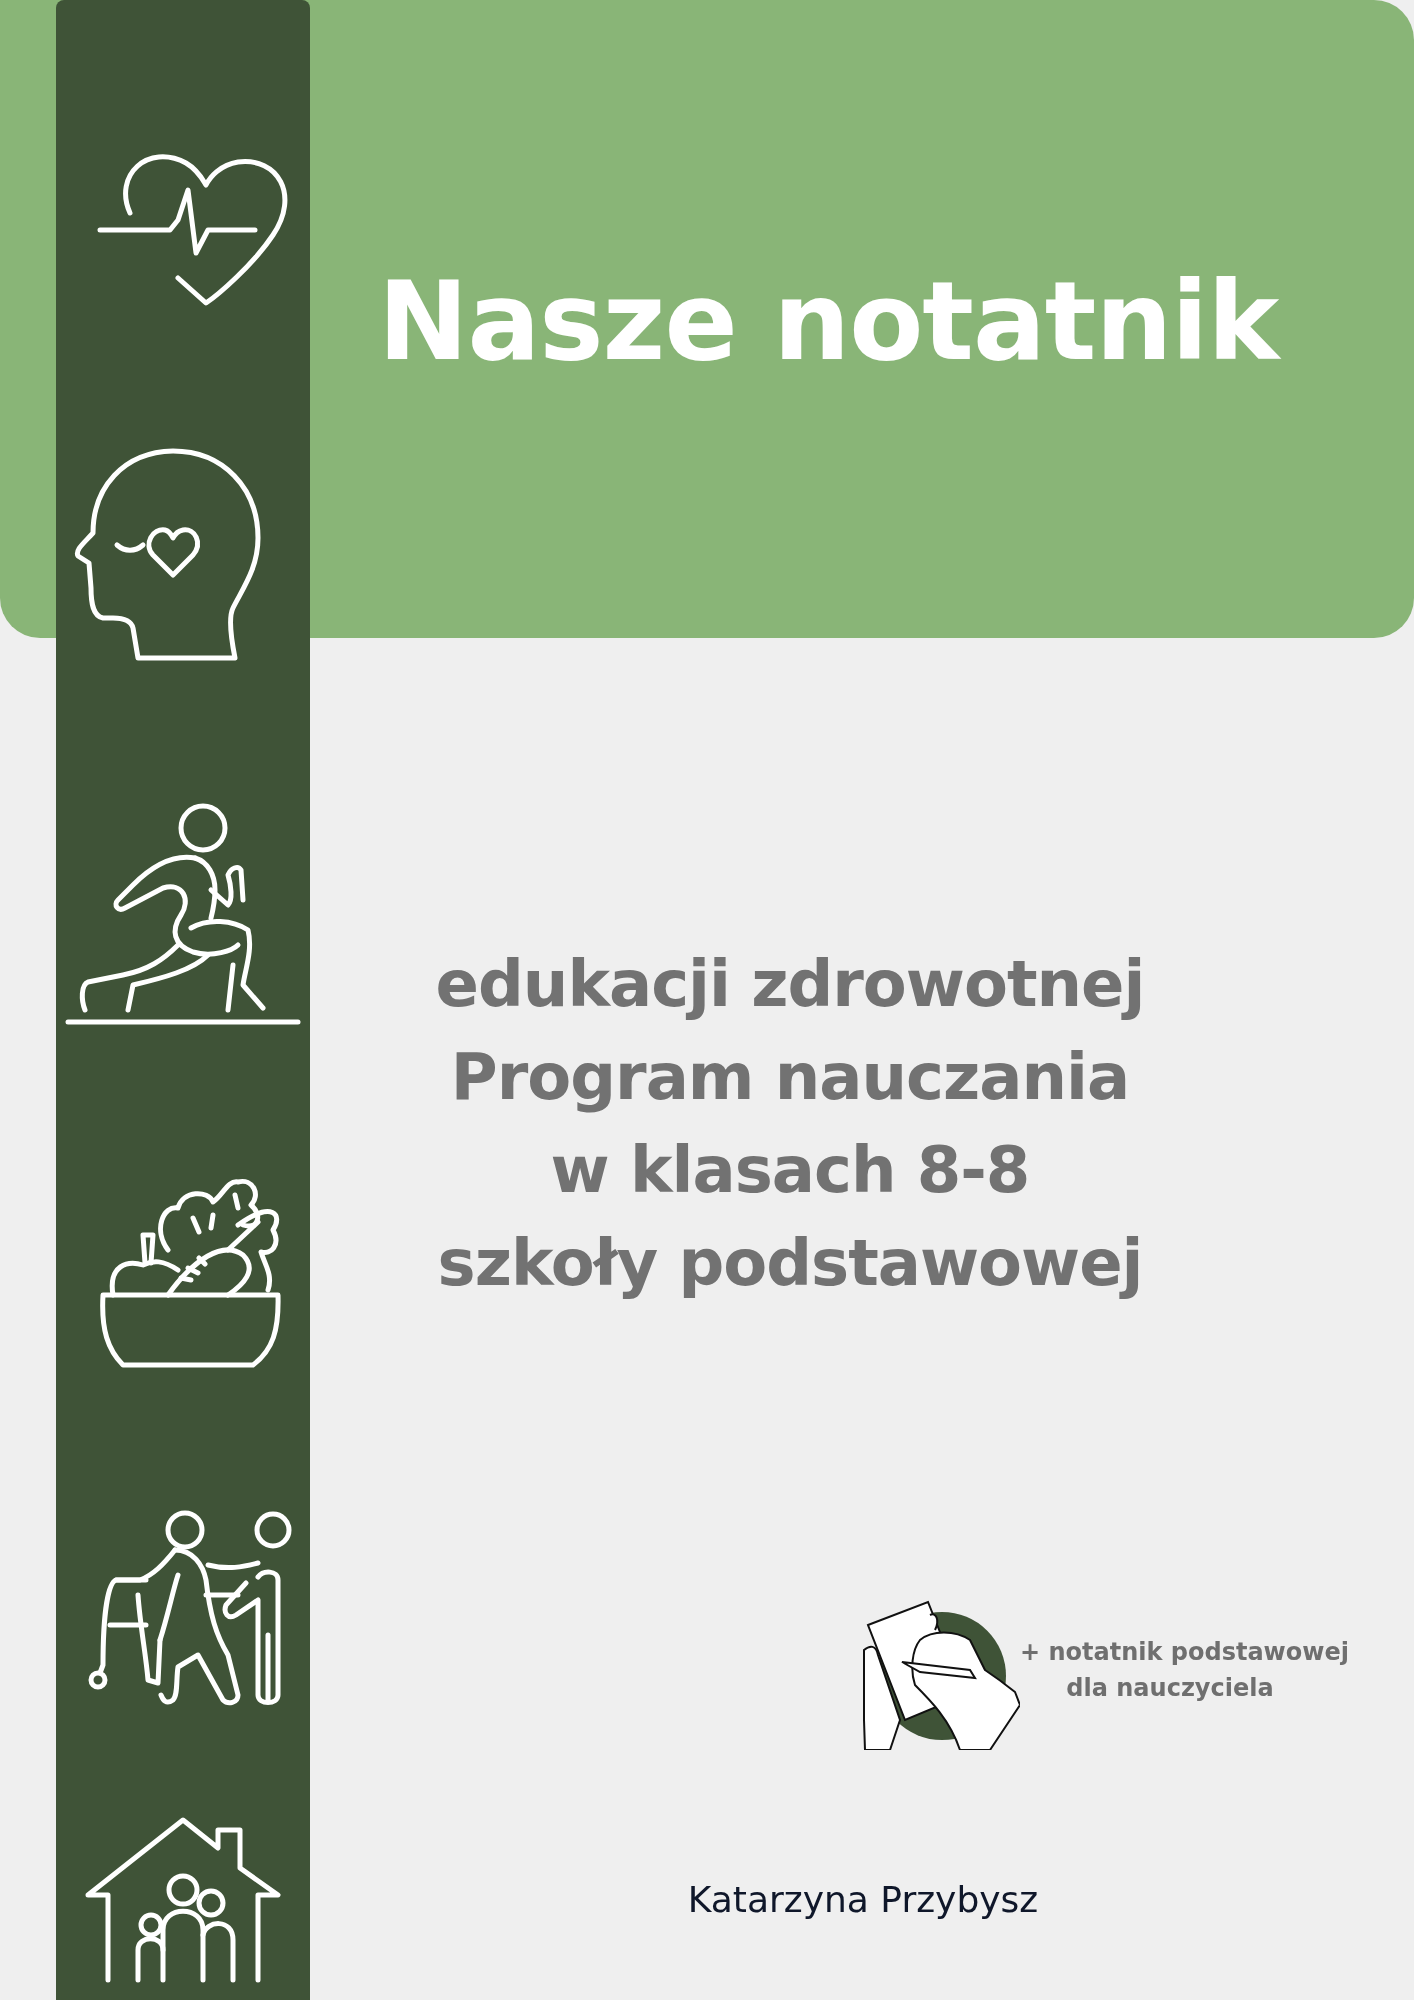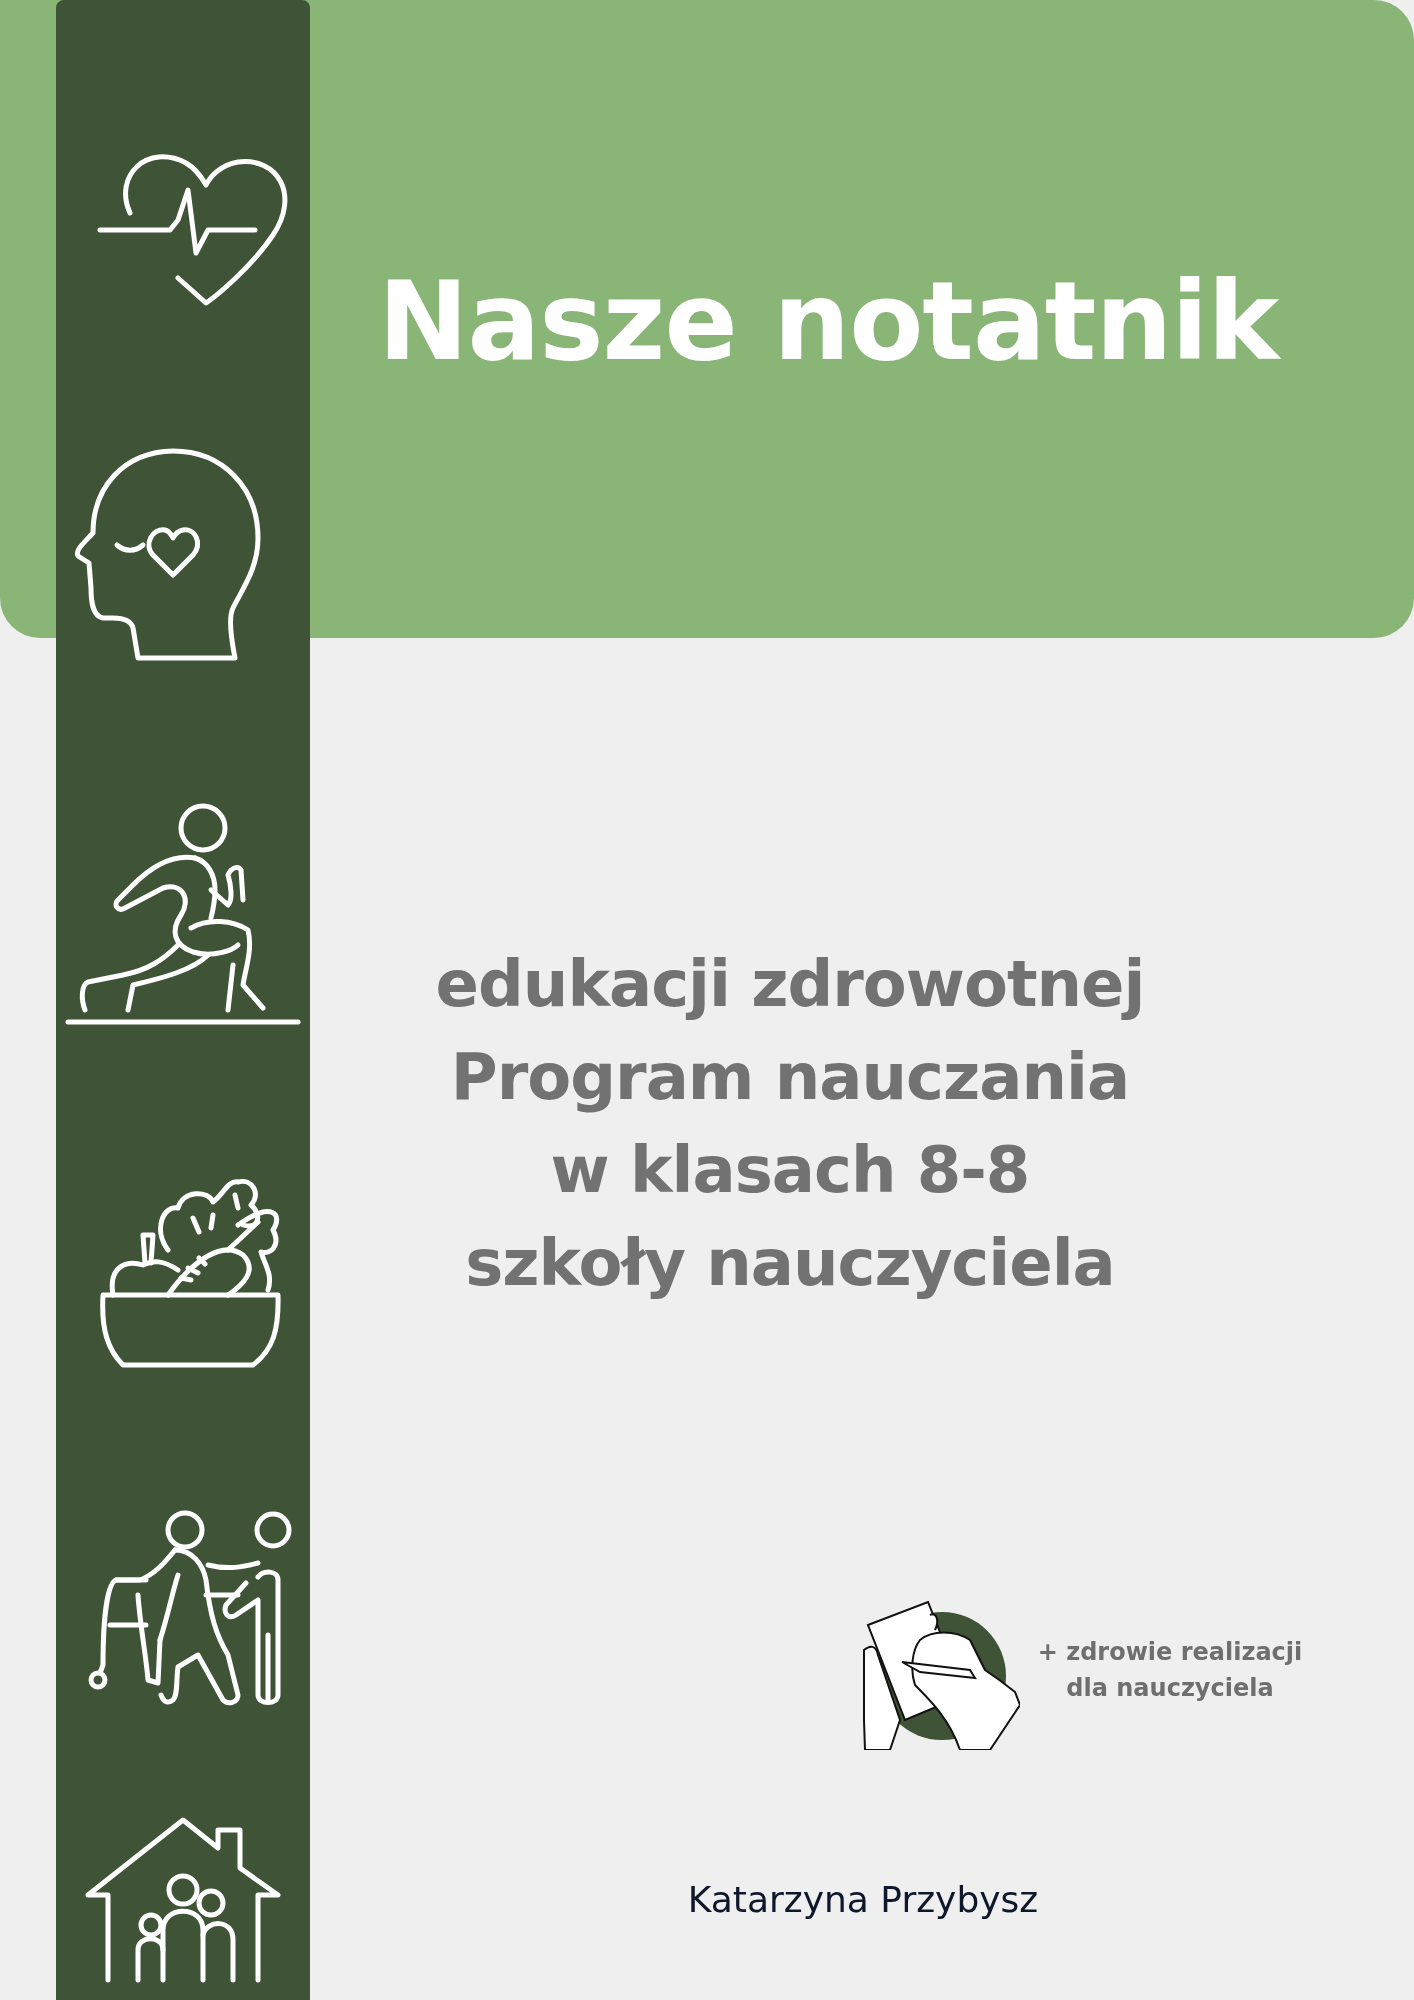--- a/index.html
+++ b/index.html
@@ -153,33 +153,33 @@
     <path d="M60 170 L60 140 C60 125 85 125 85 140"></path>
   </svg>
 </div>
 
 <div class="title">Nasze notatnik</div>
 
 <div class="subtitle">
   <div>edukacji zdrowotnej</div>
   <div>Program nauczania</div>
   <div>w klasach 8-8</div>
-  <div>szkoły nauczyciela</div>
+  <div>szkoły podstawowej</div>
 </div>
 
 <div class="note">
   <div class="note-icon">
     <svg width="160" height="150" viewBox="0 0 160 150">
       <circle cx="82" cy="76" r="64" fill="#3f5337"></circle>
       <path d="M8 25 L68 2 L105 95 L45 120 Z" fill="#ffffff" stroke="#111" stroke-width="2"></path>
       <path d="M4 50 C10 45 16 45 18 55 L40 120 L30 150 L5 150 L4 120 Z" fill="#ffffff" stroke="#111" stroke-width="2"></path>
       <path d="M70 15 C76 12 80 20 75 30" fill="#ffffff" stroke="#111" stroke-width="2"></path>
       <path d="M60 40 C72 30 95 30 110 40 L125 70 C140 80 150 88 155 92 L160 105 L130 150 L100 150 C90 120 70 100 55 85 C50 70 52 50 60 40 Z" fill="#ffffff" stroke="#111" stroke-width="2"></path>
       <path d="M42 62 L110 70 L115 78 L60 72 Z" fill="#ffffff" stroke="#111" stroke-width="2"></path>
     </svg>
   </div>
   <div class="note-text">
-    <div>+ zdrowie realizacji</div>
+    <div>+ notatnik podstawowej</div>
     <div>dla nauczyciela</div>
   </div>
 </div>
 
 <div class="author">Katarzyna Przybysz</div>
 
 </body></html>

